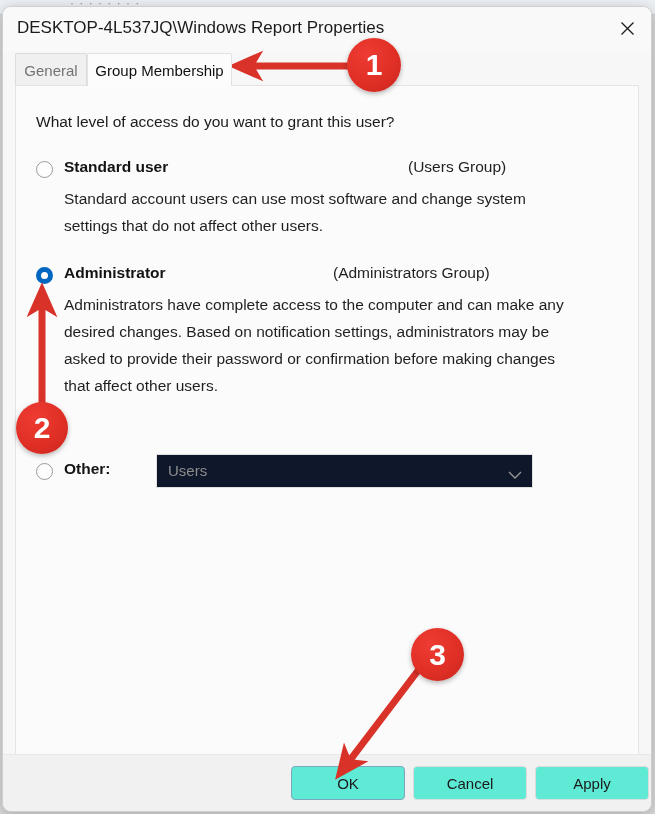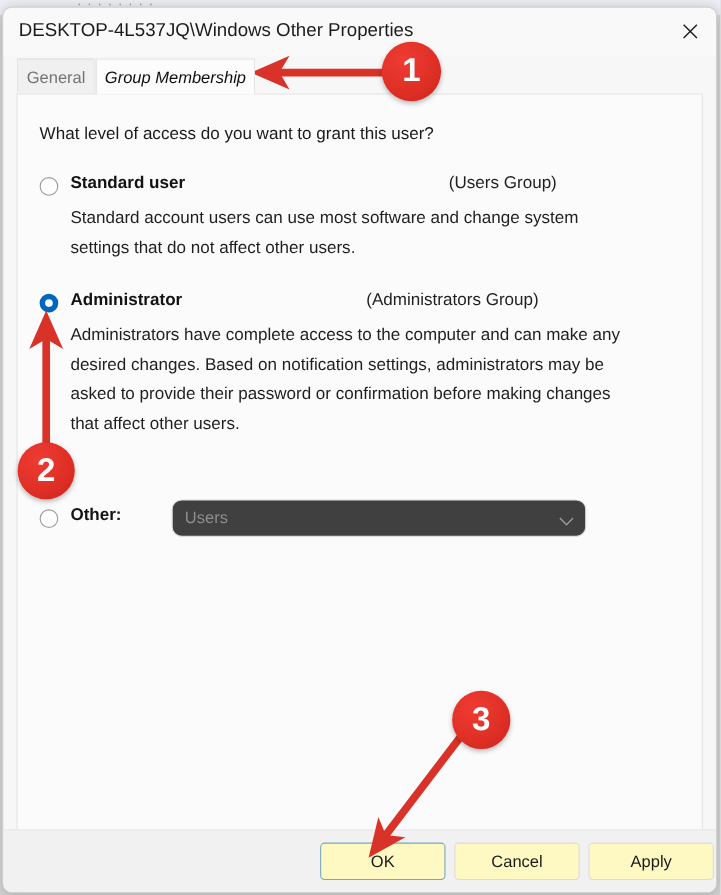--- a/index.html
+++ b/index.html
@@ -104,21 +104,21 @@
     color: #737373;
   }
   .tab.active {
     background: #fcfcfc;
     border: 1px solid #e2e2e2;
     border-bottom: none;
     color: #101010;
     z-index: 3;
   }
   #tab-general { left: 12px; width: 72px; }
-  #tab-group-membership { left: 84px; width: 145px; font-style: italic; }
+  #tab-group-membership { left: 84px; width: 145px; }
 
   
   #content-panel {
     position: absolute;
     left: 12px;
     top: 78px;
     width: 624px;
     height: 672px;
     background: #fbfbfb;
     border: 1px solid #e4e4e4;
@@ -194,23 +194,23 @@
   
   #option-other .option-head { height: 30px; }
   #radio-other { top: 9px; }
   #label-other { top: 6px; }
   #dropdown-other {
     position: absolute;
     left: 120px;
     top: 0px;
     width: 377px;
     height: 34px;
-    background: #404040;
+    background: #0f172a;
     border: 1px solid #e0e0e0;
-    border-radius: 9px;
+    border-radius: 0;
     box-sizing: border-box;
     cursor: default;
   }
   #dropdown-value {
     position: absolute;
     left: 11px;
     top: 7px;
     font-size: 15px;
     color: #8d8d8d;
   }
@@ -229,21 +229,21 @@
     bottom: 0;
     width: 100%;
     height: 56px;
     background: #f1f1f1;
     border-top: 1px solid #e8e8e8;
   }
   .footer-button {
     position: absolute;
     top: 11px;
     height: 34px;
-    background: #fef9c3;
+    background: #5eead4;
     border: 1px solid #dcdcdc;
     border-radius: 4px;
     box-sizing: border-box;
     font-size: 15px;
     color: #1b1b1b;
     display: flex;
     align-items: center;
     justify-content: center;
     cursor: pointer;
     font-family: "Liberation Sans", sans-serif;
@@ -282,21 +282,21 @@
 </head>
 <body>
 
 <div id="backdrop-window">
   <div id="backdrop-window-text">· · · · · · · ·</div>
 </div>
 
 <div id="dialog">
 
   <div id="titlebar">
-    <div id="title-text">DESKTOP-4L537JQ\Windows Other Properties</div>
+    <div id="title-text">DESKTOP-4L537JQ\Windows Report Properties</div>
     <div id="close-button">
       <svg width="15" height="15" viewBox="0 0 15 15" aria-hidden="true">
         <line x1="1.5" y1="1.5" x2="13.5" y2="13.5" stroke="#1b1b1b" stroke-width="1.3"></line>
         <line x1="13.5" y1="1.5" x2="1.5" y2="13.5" stroke="#1b1b1b" stroke-width="1.3"></line>
       </svg>
     </div>
   </div>
 
   <div id="tabstrip">
     <div class="tab inactive" id="tab-general">

